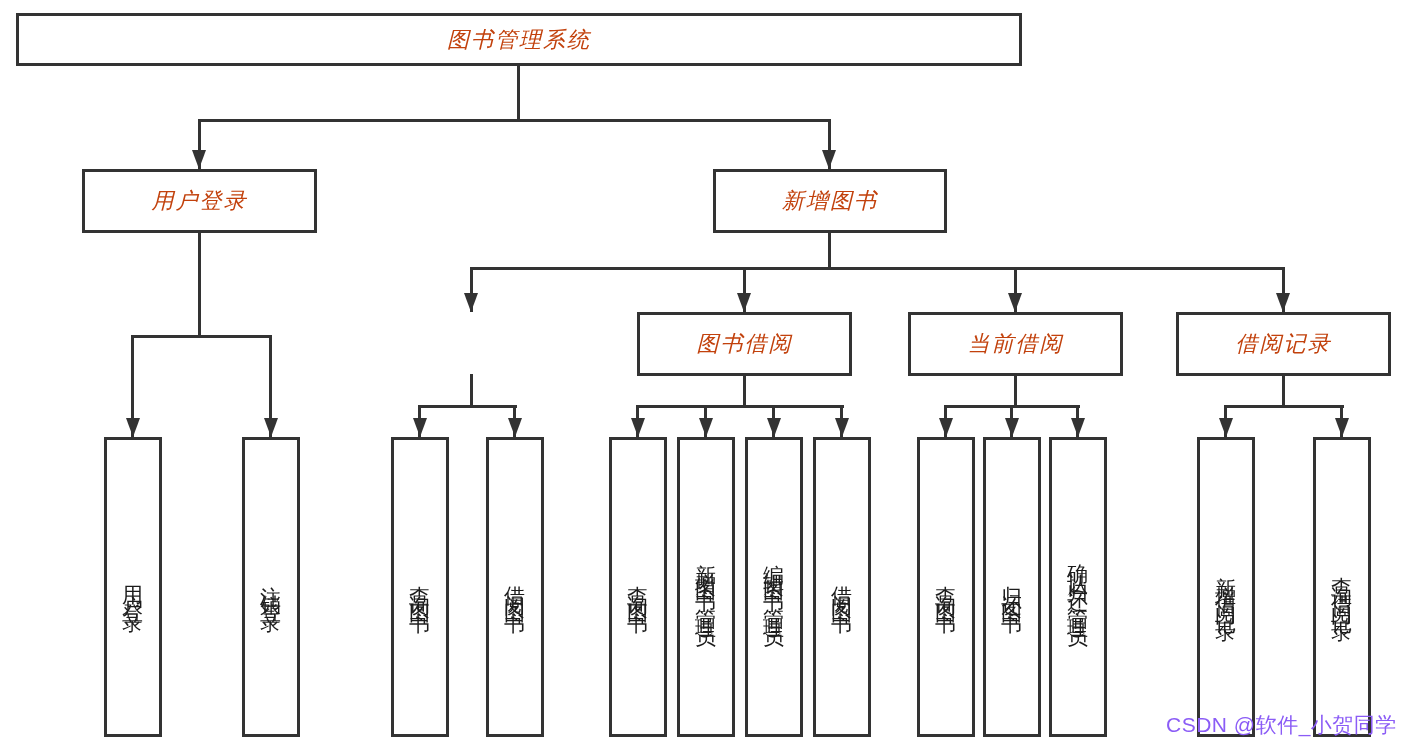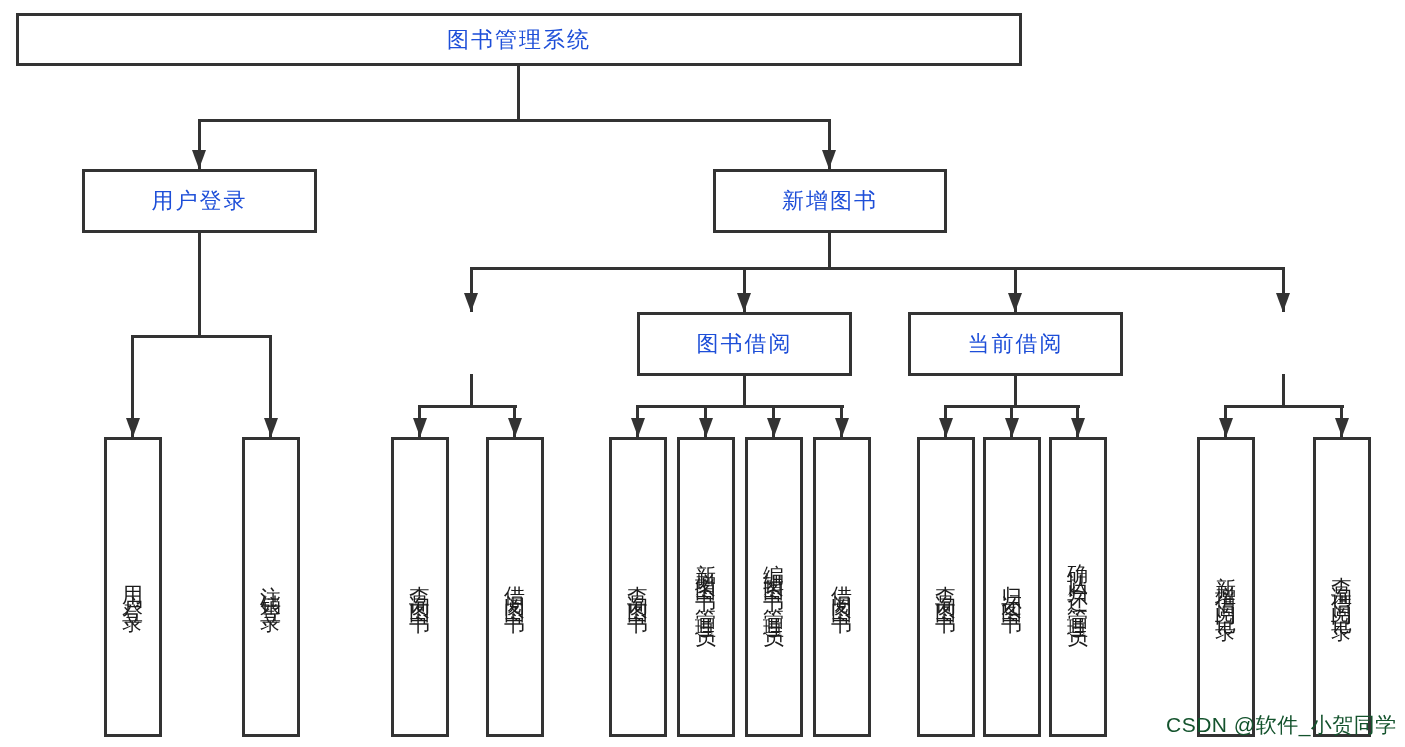--- a/index.html
+++ b/index.html
@@ -5,35 +5,35 @@
   html,body { margin:0; padding:0; background:#ffffff; }
   .stage {
     position:relative; width:1405px; height:747px; background:#ffffff;
     font-family:"Liberation Sans", sans-serif; overflow:hidden;
   }
   .box {
     position:absolute; background:#ffffff; border:3px solid #333333;
     box-sizing:border-box; display:flex; align-items:center; justify-content:center;
     z-index:2;
   }
-  .hnode { font-size:22px; color:#1d4ed8; letter-spacing:2px; white-space:nowrap; }
+  .hnode { font-size:22px; color:#c2410c; letter-spacing:2px; white-space:nowrap;font-style:italic; }
   .vbox span {
     writing-mode:vertical-rl; text-orientation:mixed;
     font-size:21px; letter-spacing:9px; color:#1c1c1c; line-height:1;
   }
   .hl { position:absolute; height:3px; background:#333333; z-index:1; }
   .vl { position:absolute; width:3px;  background:#333333; z-index:1; }
   .arrow {
     position:absolute; width:0; height:0; z-index:3;
     border-left:7px solid transparent; border-right:7px solid transparent;
     border-top:19px solid #333333;
   }
   .watermark {
     position:absolute; left:1166px; top:711px; z-index:5;
-    font-size:21px; color:#14532d; letter-spacing:0.5px; white-space:nowrap;
+    font-size:21px; color:#8b5cf6; letter-spacing:0.5px; white-space:nowrap;
   }
 </style>
 </head>
 <body>
 
 <div class="stage">
 
   <div class="vl" style="left:517px; top:64px;  height:56px;"></div>
   <div class="hl" style="left:198px; top:119px; width:633px;"></div>
   <div class="vl" style="left:198px; top:119px; height:50px;"></div>
@@ -103,20 +103,23 @@
   <div class="box" style="left:713px; top:169px; width:234px; height:64px;">
     <span class="hnode">新增图书</span>
   </div>
 
   <div class="box" style="left:908px; top:312px; width:215px; height:64px;">
     <span class="hnode">当前借阅</span>
   </div>
   <div class="box" style="left:637px; top:312px; width:215px; height:64px;">
     <span class="hnode">图书借阅</span>
   </div>
+  <div class="box" style="left:1176px; top:312px; width:215px; height:64px;">
+    <span class="hnode">借阅记录</span>
+  </div>
 
   <div class="box vbox" style="left:104px; top:437px; width:58px; height:300px;">
     <span>用户登录</span>
   </div>
   <div class="box vbox" style="left:242px; top:437px; width:58px; height:300px;">
     <span>注销登录</span>
   </div>
 
   <div class="box vbox" style="left:391px; top:437px; width:58px; height:300px;">
     <span>查询图书</span>

